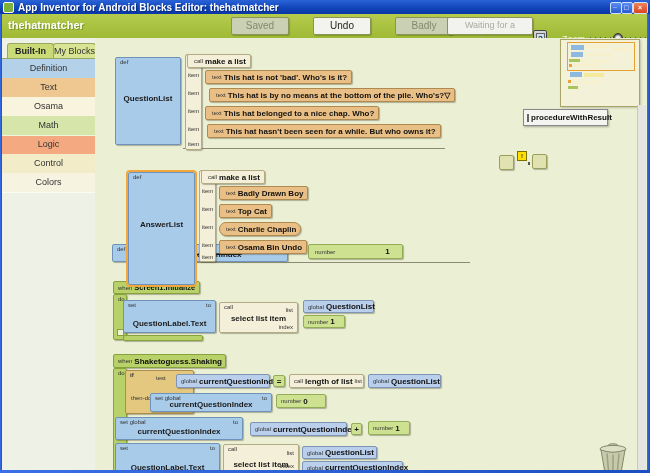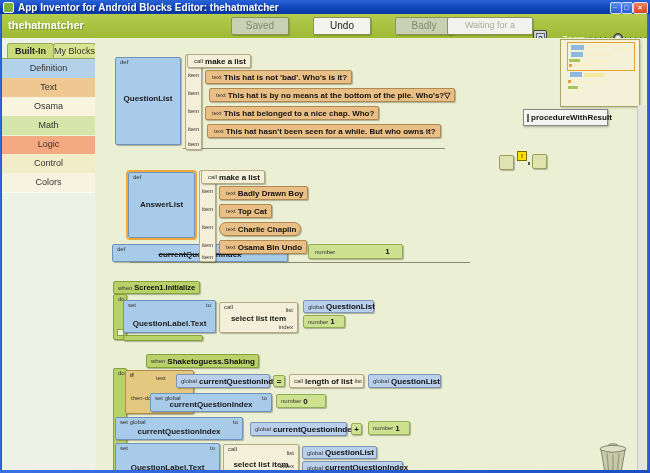--- a/index.html
+++ b/index.html
@@ -176,21 +176,21 @@
     <div class="blk c-num" style="left:213px;top:206px;width:95px;height:15px;z-index:1;">
       <span class="row">
           <span class="tag">number</span>
           <span class="nm" style="margin-left:48px;">1</span>
         </span>
     </div>
     <div class="rail" style="left:35px;top:224px;width:340px;z-index:1;"></div>
 
     <div style="position:absolute;z-index:3;left:0;top:0;">
       <div class="blk c-call" style="left:104px;top:132px;width:17px;height:92px;"></div>
-      <div class="blk c-def selected" style="left:33px;top:134px;width:67px;height:66px;">
+      <div class="blk c-def selected" style="left:33px;top:134px;width:67px;height:113px;">
         <span class="tag tl">def</span>
         <div class="mid">AnswerList</div>
       </div>
       <div class="blk c-call" style="left:106px;top:132px;height:14px;">
         <span class="row">
             <span class="tag">call</span>
             <span class="nm">make a list</span>
           </span>
       </div>
       <span class="tag abs" style="left:105px;top:150px;">item</span>
@@ -252,21 +252,21 @@
           <span class="nm">QuestionList</span>
         </span>
     </div>
     <div class="blk c-num" style="left:208px;top:277px;width:42px;height:13px;">
       <span class="row" style="padding:0 2px;">
           <span class="tag">number</span>
           <span class="nm">1</span>
         </span>
     </div>
 
-    <div class="blk c-when" style="left:18px;top:316px;width:113px;height:14px;margin-left:33px;">
+    <div class="blk c-when" style="left:18px;top:316px;width:113px;height:14px;">
       <span class="row" style="padding:0 2px;">
           <span class="tag">when</span>
           <span class="nm">Shaketoguess.Shaking</span>
         </span>
     </div>
     <div class="blk c-when" style="left:18px;top:330px;width:14px;height:104px;">
       <span class="tag tl">do</span>
     </div>
     <div class="blk c-if" style="left:30px;top:332px;width:69px;height:44px;">
       <span class="tag tl" style="font-weight:bold;">if</span>

